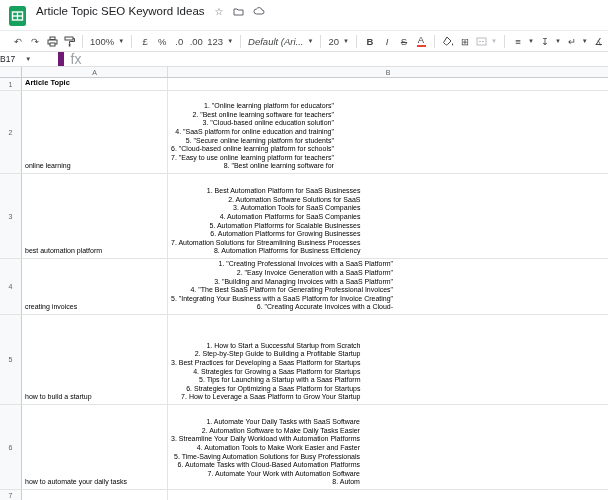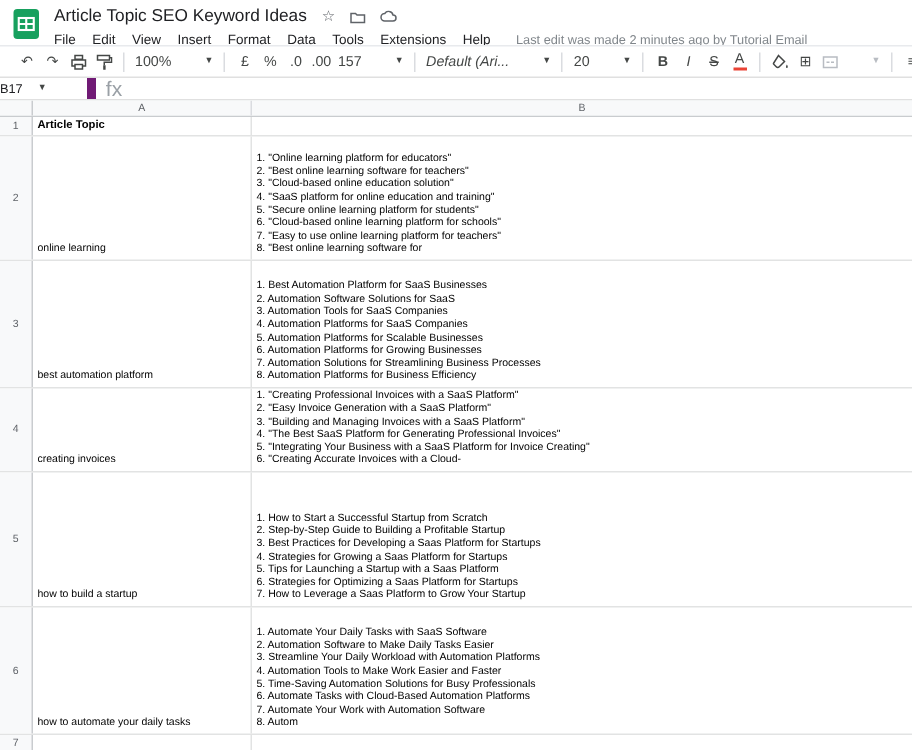--- a/index.html
+++ b/index.html
@@ -22,21 +22,21 @@
   
   .toolbar { height:22px; border-top:1px solid #e8eaed; border-bottom:1px solid #e0e0e0;
     display:flex; align-items:center; padding:0 6px 0 12px; gap:5px; white-space:nowrap;
     color:#444746; font-size:9.5px; overflow:hidden; background:#fff; }
   .ti { display:inline-flex; align-items:center; justify-content:center; min-width:12px; height:18px;
     color:#444746; cursor:default; }
   .ti svg { display:block; }
   .sep { width:1px; height:13px; background:#dadce0; margin:0 2px; flex:0 0 1px; }
   .caret { font-size:6px; color:#444746; margin-left:2px; }
   .caret.dim { color:#b8bcc2; }
-  .sel { display:inline-flex; align-items:center; gap:20px; }
+  .sel { display:inline-flex; align-items:center; gap:2px; }
   .fontsel { max-width:58px; overflow:hidden; text-overflow:ellipsis;font-style:italic; }
   .bold-b { font-weight:bold; }
   .italic-i { font-style:italic; }
   .strike-s { text-decoration:line-through; }
   .acolor { display:inline-flex; flex-direction:column; align-items:center; line-height:9px; }
   .acolor .bar { width:9px; height:2px; background:#ea4335; margin-top:1px; }
 
   
   .formulabar { height:15px; display:flex; align-items:stretch; border-bottom:1px solid #e0e0e0; }
   .namebox { width:58px; display:flex; align-items:center; padding-left:0; font-size:8.5px; color:#202124; }
@@ -47,21 +47,21 @@
 
   
   .grid { flex:1; display:flex; flex-direction:column; overflow:hidden; }
   .colheads { height:11px; display:flex; background:#f8f9fa; border-bottom:1px solid #c9cccf; flex:0 0 11px; }
   .corner { width:22px; flex:0 0 22px; background:#f8f9fa; border-right:1px solid #c9cccf; }
   .colhead { display:flex; align-items:center; justify-content:center; font-size:7px; color:#5f6368;
     border-right:1px solid #dadce0; background:#f8f9fa; }
   .colhead.a { width:146px; flex:0 0 146px; }
   .colhead.b { flex:1; border-right:none; }
 
-  .row { display:flex; border-bottom:1px solid #e2e3e3; flex-shrink:0; }
+  .row { display:flex; border-bottom:1px solid #e2e3e3; flex-shrink:0;text-align:right; }
   .rownum { width:22px; flex:0 0 22px; background:#f8f9fa; border-right:1px solid #c9cccf;
     display:flex; align-items:center; justify-content:center; font-size:7px; color:#5f6368; }
   .cell { overflow:hidden; font-size:7px; line-height:8.6px; color:#000; }
   .cell.a { width:146px; flex:0 0 146px; border-right:1px solid #e2e3e3;
     display:flex; align-items:flex-end; padding:0 2px 2px 3px; white-space:nowrap; }
   .cell.b { flex:1; display:flex; align-items:flex-end; padding:0 2px 2px 3px; white-space:pre-line; }
   .row.hdr .cell { font-weight:bold; font-size:7.5px; }
 </style>
 </head>
 <body>
@@ -81,32 +81,20 @@
         <span class="title-icons">
           <span>☆</span>
           <svg width="11" height="9" viewBox="0 0 11 9">
             <path d="M1 2 h3 l1 1 h5 v5 h-9 z" fill="none" stroke="#5f6368" stroke-width="1"></path>
           </svg>
           <svg width="12" height="8" viewBox="0 0 12 8">
             <path d="M3.5 7 a2.5 2.5 0 0 1 0-5 a3 3 0 0 1 5.5 1 a2 2 0 0 1 0 4 z" fill="none" stroke="#5f6368" stroke-width="1"></path>
           </svg>
         </span>
       </div>
-      <div class="menu-row">
-        <span class="menu-item">File</span>
-        <span class="menu-item">Edit</span>
-        <span class="menu-item">View</span>
-        <span class="menu-item">Insert</span>
-        <span class="menu-item">Format</span>
-        <span class="menu-item">Data</span>
-        <span class="menu-item">Tools</span>
-        <span class="menu-item">Extensions</span>
-        <span class="menu-item">Help</span>
-        <span class="last-edit">Last edit was made 2 minutes ago by Tutorial Email</span>
-      </div>
     </div>
   </div>
 
   <div class="toolbar">
     <span class="ti">↶</span>
     <span class="ti">↷</span>
     <span class="ti">
       <svg width="11" height="11" viewBox="0 0 11 11">
           <rect x="3" y="1" width="5" height="2.5" fill="none" stroke="#444746"></rect>
           <rect x="1" y="4" width="9" height="4" fill="none" stroke="#444746"></rect>
@@ -124,21 +112,21 @@
     <span class="sel">
         <span>100%</span>
         <span class="caret">▼</span>
       </span>
     <span class="sep"></span>
     <span class="ti">£</span>
     <span class="ti">%</span>
     <span class="ti">.0</span>
     <span class="ti">.00</span>
     <span class="sel">
-        <span>157</span>
+        <span>123</span>
         <span class="caret">▼</span>
       </span>
     <span class="sep"></span>
     <span class="sel">
         <span class="fontsel">Default (Ari...</span>
         <span class="caret">▼</span>
       </span>
     <span class="sep"></span>
     <span class="sel">
         <span>20</span>

